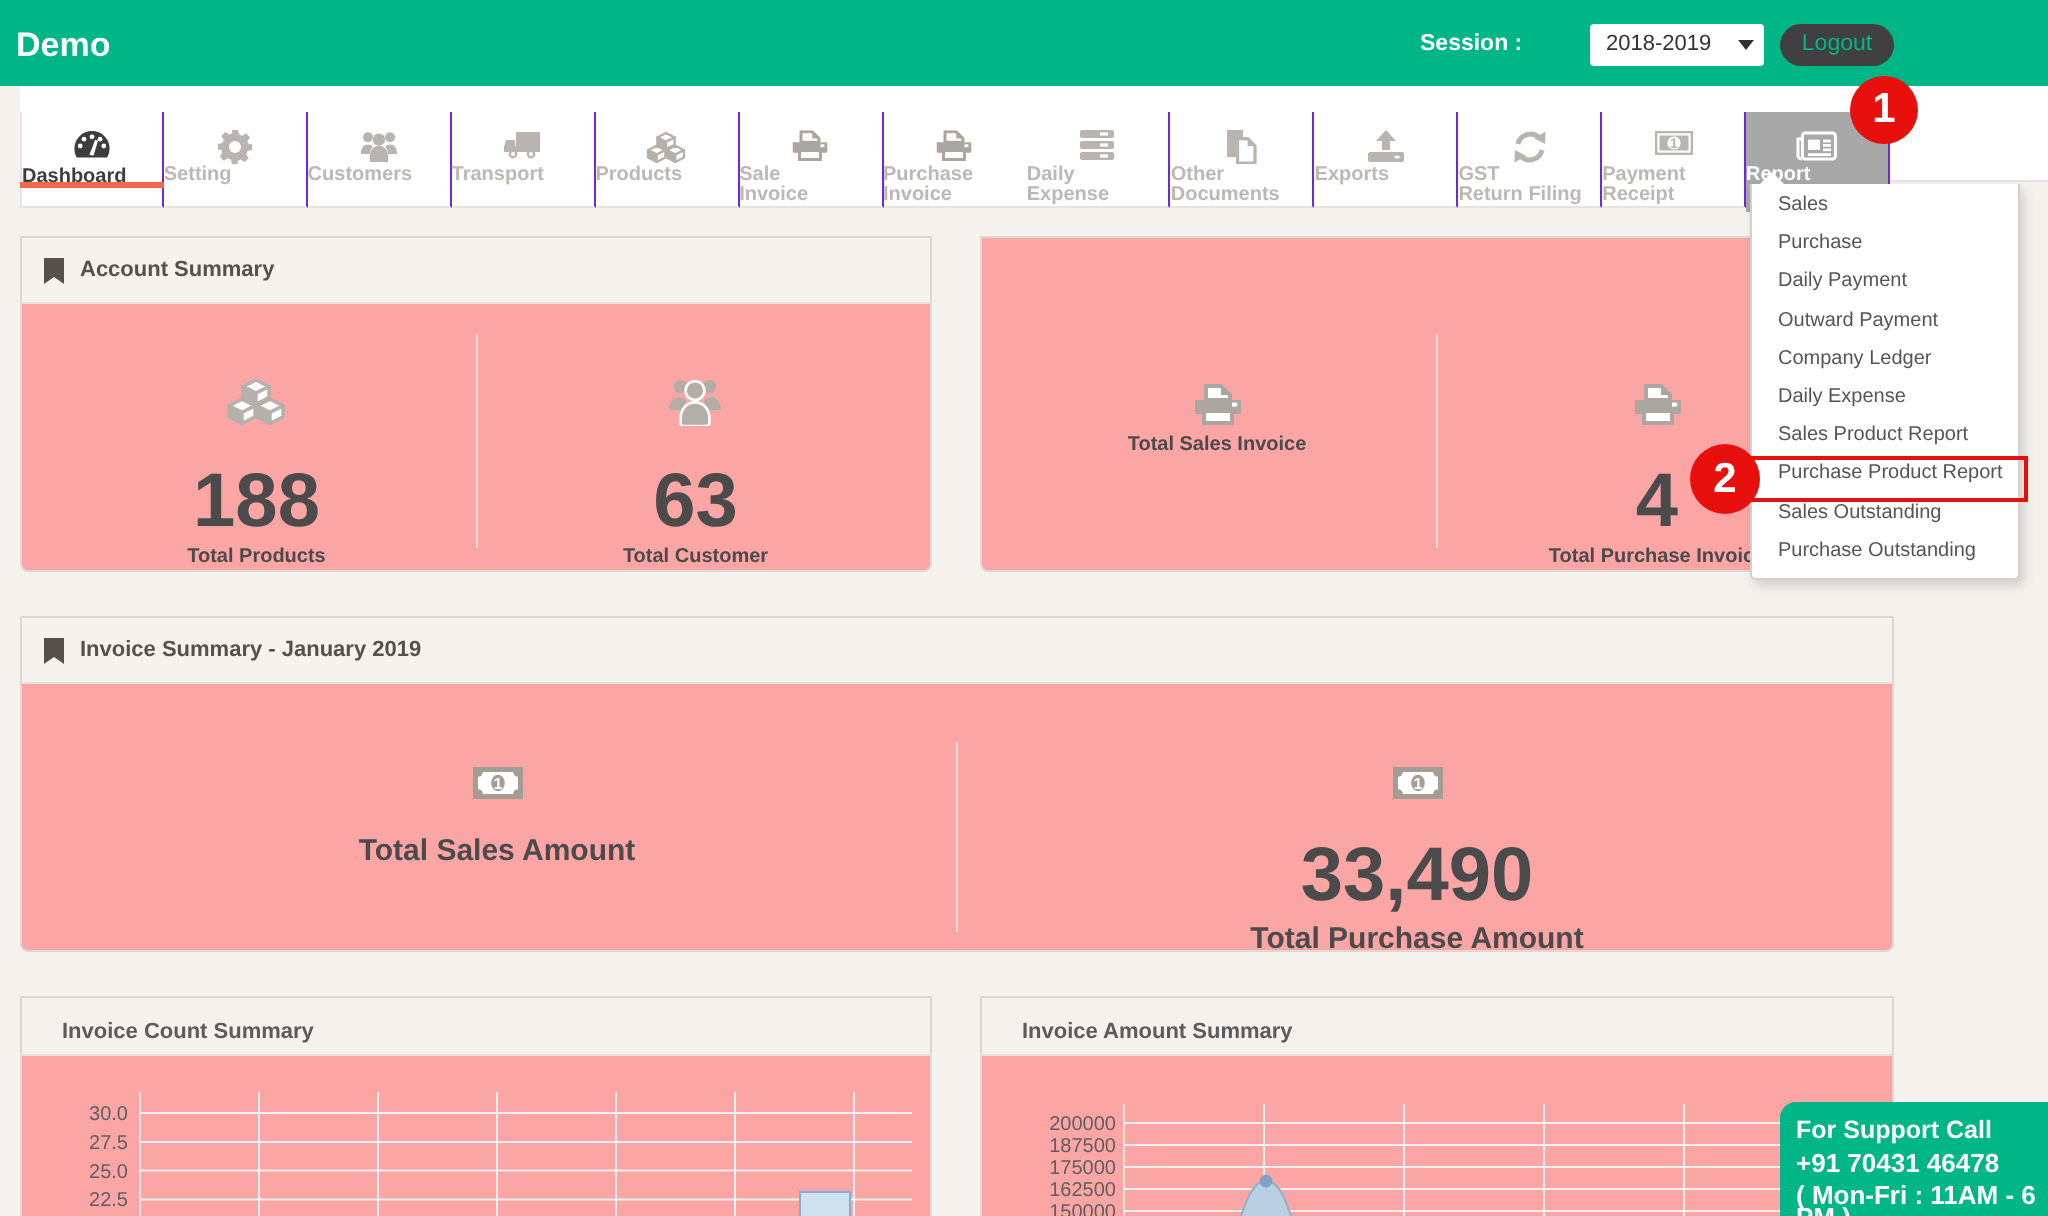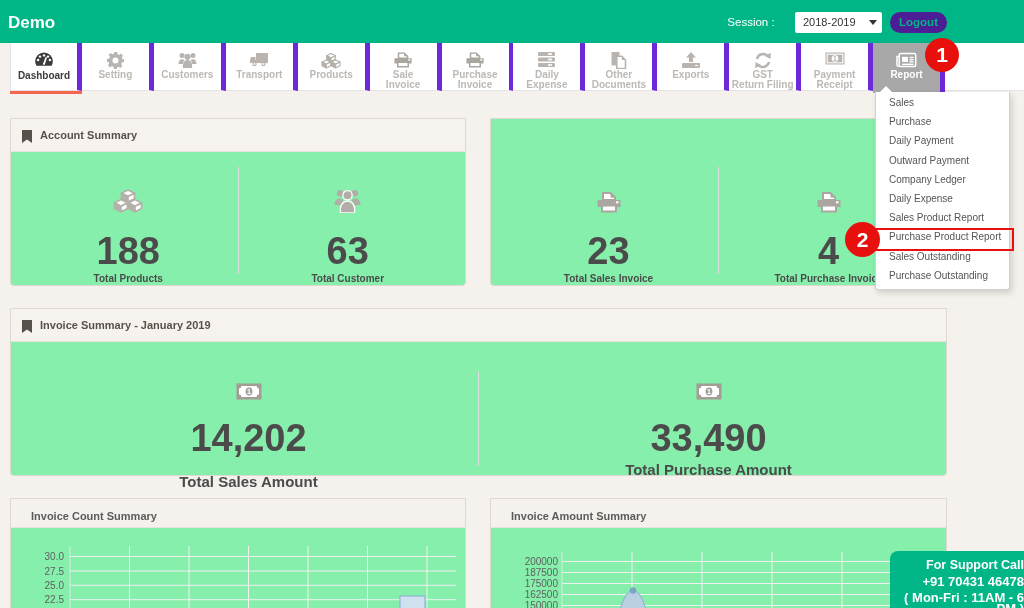--- a/index.html
+++ b/index.html
@@ -1,51 +1,51 @@
 <!DOCTYPE html>
 <html><head><meta charset="utf-8"><style>
 *{margin:0;padding:0;box-sizing:border-box}
 html,body{width:1024px;height:608px;overflow:hidden}
 body{background:#f5f2ed;font-family:"Liberation Sans",sans-serif;position:relative}
 .abs{position:absolute}
 .topbar{left:0;top:0;width:1024px;height:43px;background:#00b687}
 .brand{left:8px;top:13px;color:#fff;font-size:17px;font-weight:bold}
-.session{left:710px;top:16px;width:82px;text-align:center;color:#fff;font-size:11.5px;font-weight:normal}
+.session{left:710px;top:16px;width:82px;text-align:left;color:#fff;font-size:11.5px;font-weight:bold}
 .select{left:795px;top:12px;width:87px;height:21px;background:#fff;border-radius:2px;font-size:11px;color:#333;line-height:21px;padding-left:8px}
 .selarrow{left:869px;top:20px;width:0;height:0;border-left:4px solid transparent;border-right:4px solid transparent;border-top:5px solid #333}
-.logout{left:890px;top:12px;width:57px;height:21px;background:#4c1d95;border-radius:11px;color:#00b687;font-size:11.5px;font-weight:bold;text-align:center;line-height:21px}
+.logout{left:890px;top:12px;width:57px;height:21px;background:#404040;border-radius:11px;color:#00b687;font-size:11.5px;font-weight:normal;text-align:center;line-height:21px}
 
 .navrow{left:10px;top:43px;width:1014px;height:48px;background:#fff;border-bottom:1px solid #e4e4e4}
-.tab{top:43px;height:48px;background:#fff;border-right:5px solid #6d28d9;border-bottom:1px solid #e4e4e4;display:block;padding-top:9px;color:#bdb8b3;font-size:10px;font-weight:bold;text-align:center;line-height:9.5px}
+.tab{top:56px;height:48px;background:#fff;border-right:1px solid #6d28d9;border-bottom:1px solid #e4e4e4;display:block;padding-top:9px;color:#bdb8b3;font-size:10px;font-weight:bold;text-align:left;line-height:9.5px}
 .tab svg{display:block;margin:0 auto}
 .tab.first{border-left:1px solid #e4e4e4}
 .tab.active{color:#3d3d3d}
 .tab.report{background:#a8a8a8;color:#fff;border-bottom:none;height:50px;z-index:4}
 .redline{left:10px;top:91px;width:72px;height:3px;background:#f4664e}
 
 .notch{left:879px;top:86px;width:0;height:0;border-left:7px solid transparent;border-right:7px solid transparent;border-bottom:7px solid #fff;z-index:6}
 .menu{left:875px;top:92px;width:135px;height:198px;background:#fff;border:1px solid #d0d0d0;border-top:none;box-shadow:2px 3px 6px rgba(0,0,0,0.15);z-index:5;border-radius:0 0 3px 3px;padding-top:1px}
 .menu div{height:19.2px;line-height:19.2px;padding-left:13px;font-size:10px;color:#555;white-space:nowrap}
 .redbox{left:873px;top:228px;width:141px;height:23px;border:2px solid #e8100c;z-index:7}
 .badge{background:#e8100c;border-radius:50%;color:#fff;font-weight:bold;text-align:center;z-index:8}
 .b1{left:925px;top:38px;width:34px;height:34px;line-height:34px;font-size:21px}
 .b2{left:845px;top:222px;width:35px;height:35px;line-height:35px;font-size:21px}
 
-.card{background:#86efac;border:1px solid #ddd8d1;border-radius:0 0 4px 4px}
+.card{background:#fca5a5;border:1px solid #ddd8d1;border-radius:0 0 4px 4px}
 .chead{left:0;top:0;width:100%;height:33px;background:#f6f3ee;border-bottom:1px solid #e7e2db;display:flex;align-items:center}
 .chead .bm{margin-left:11px;margin-right:8px;margin-top:6px}
 .chead .t{font-size:11px;font-weight:bold;color:#57514b}
 .cbody{display:flex;text-align:center;padding:0 8px}
 .col{flex:1}
 .num{font-size:38px;font-weight:bold;color:#4b4b4b;line-height:36px;margin-top:20px}
 .lab{font-size:10px;font-weight:bold;color:#4b4b4b;margin-top:2px;line-height:15px}
 .vdiv{width:1px;background:#ddd}
 
 .chart-head{font-size:11px;font-weight:bold;color:#5b5b5b;line-height:34px;padding-left:20px;background:#f5f2ed;border-bottom:1px solid #e7e2db;height:29px}
-.support{left:890px;top:551px;width:134px;height:57px;background:#00b687;border-radius:8px 0 0 0;color:#fff;text-align:right;z-index:9;padding-left:8px}
+.support{left:890px;top:551px;width:134px;height:57px;background:#00b687;border-radius:8px 0 0 0;color:#fff;text-align:left;z-index:9;padding-left:8px}
 .support .l1{font-size:12.5px;font-weight:bold;margin-top:7px;line-height:14px}
 .support .l2{font-size:13px;font-weight:bold;margin-top:3px;line-height:14px}
 .support .l3{font-size:13px;font-weight:bold;margin-top:3px;line-height:11px}
 </style></head><body>
 <svg width="0" height="0" style="position:absolute">
 <defs>
 <symbol id="printer" viewBox="0 0 24 21">
  <path d="M6 1h7.5l4.5 4.5V8H6z" fill="#fff" stroke="#aba6a0" stroke-width="2"></path>
  <path d="M13.5 1l4.5 4.5h-4.5z" fill="#aba6a0"></path>
  <rect x="0.5" y="8" width="23" height="7" rx="0.6" fill="#aba6a0"></rect>
@@ -235,21 +235,20 @@
 </div>
 
 <div class="abs card" style="left:490px;top:118px;width:457px;height:168px">
   <div class="abs cbody" style="left:0;top:34px;width:100%;height:133px">
     <div class="col">
       <div style="height:60px;display:flex;align-items:flex-end;justify-content:center">
           <svg width="24" height="21">
             <use href="#printer"></use>
           </svg>
         </div>
-      <div class="num">23</div>
       <div class="lab">Total Sales Invoice</div>
     </div>
     <div class="vdiv" style="margin:14px 0 12px"></div>
     <div class="col">
       <div style="height:60px;display:flex;align-items:flex-end;justify-content:center">
           <svg width="24" height="21">
             <use href="#printer"></use>
           </svg>
         </div>
       <div class="num">4</div>
@@ -265,21 +264,20 @@
         </svg></span>
       <span class="t">Invoice Summary - January 2019</span>
     </div>
   <div class="abs cbody" style="left:0;top:34px;width:100%;height:133px">
     <div class="col">
       <div style="height:57px;display:flex;align-items:flex-end;justify-content:center">
           <svg width="26" height="17">
             <use href="#money"></use>
           </svg>
         </div>
-      <div class="num" style="font-size:38px">14,202</div>
       <div class="lab" style="font-size:15px;margin-top:18px">Total Sales Amount</div>
     </div>
     <div class="vdiv" style="margin:28px 0 10px"></div>
     <div class="col">
       <div style="height:57px;display:flex;align-items:flex-end;justify-content:center">
           <svg width="26" height="17">
             <use href="#money"></use>
           </svg>
         </div>
       <div class="num" style="font-size:38px">33,490</div>

